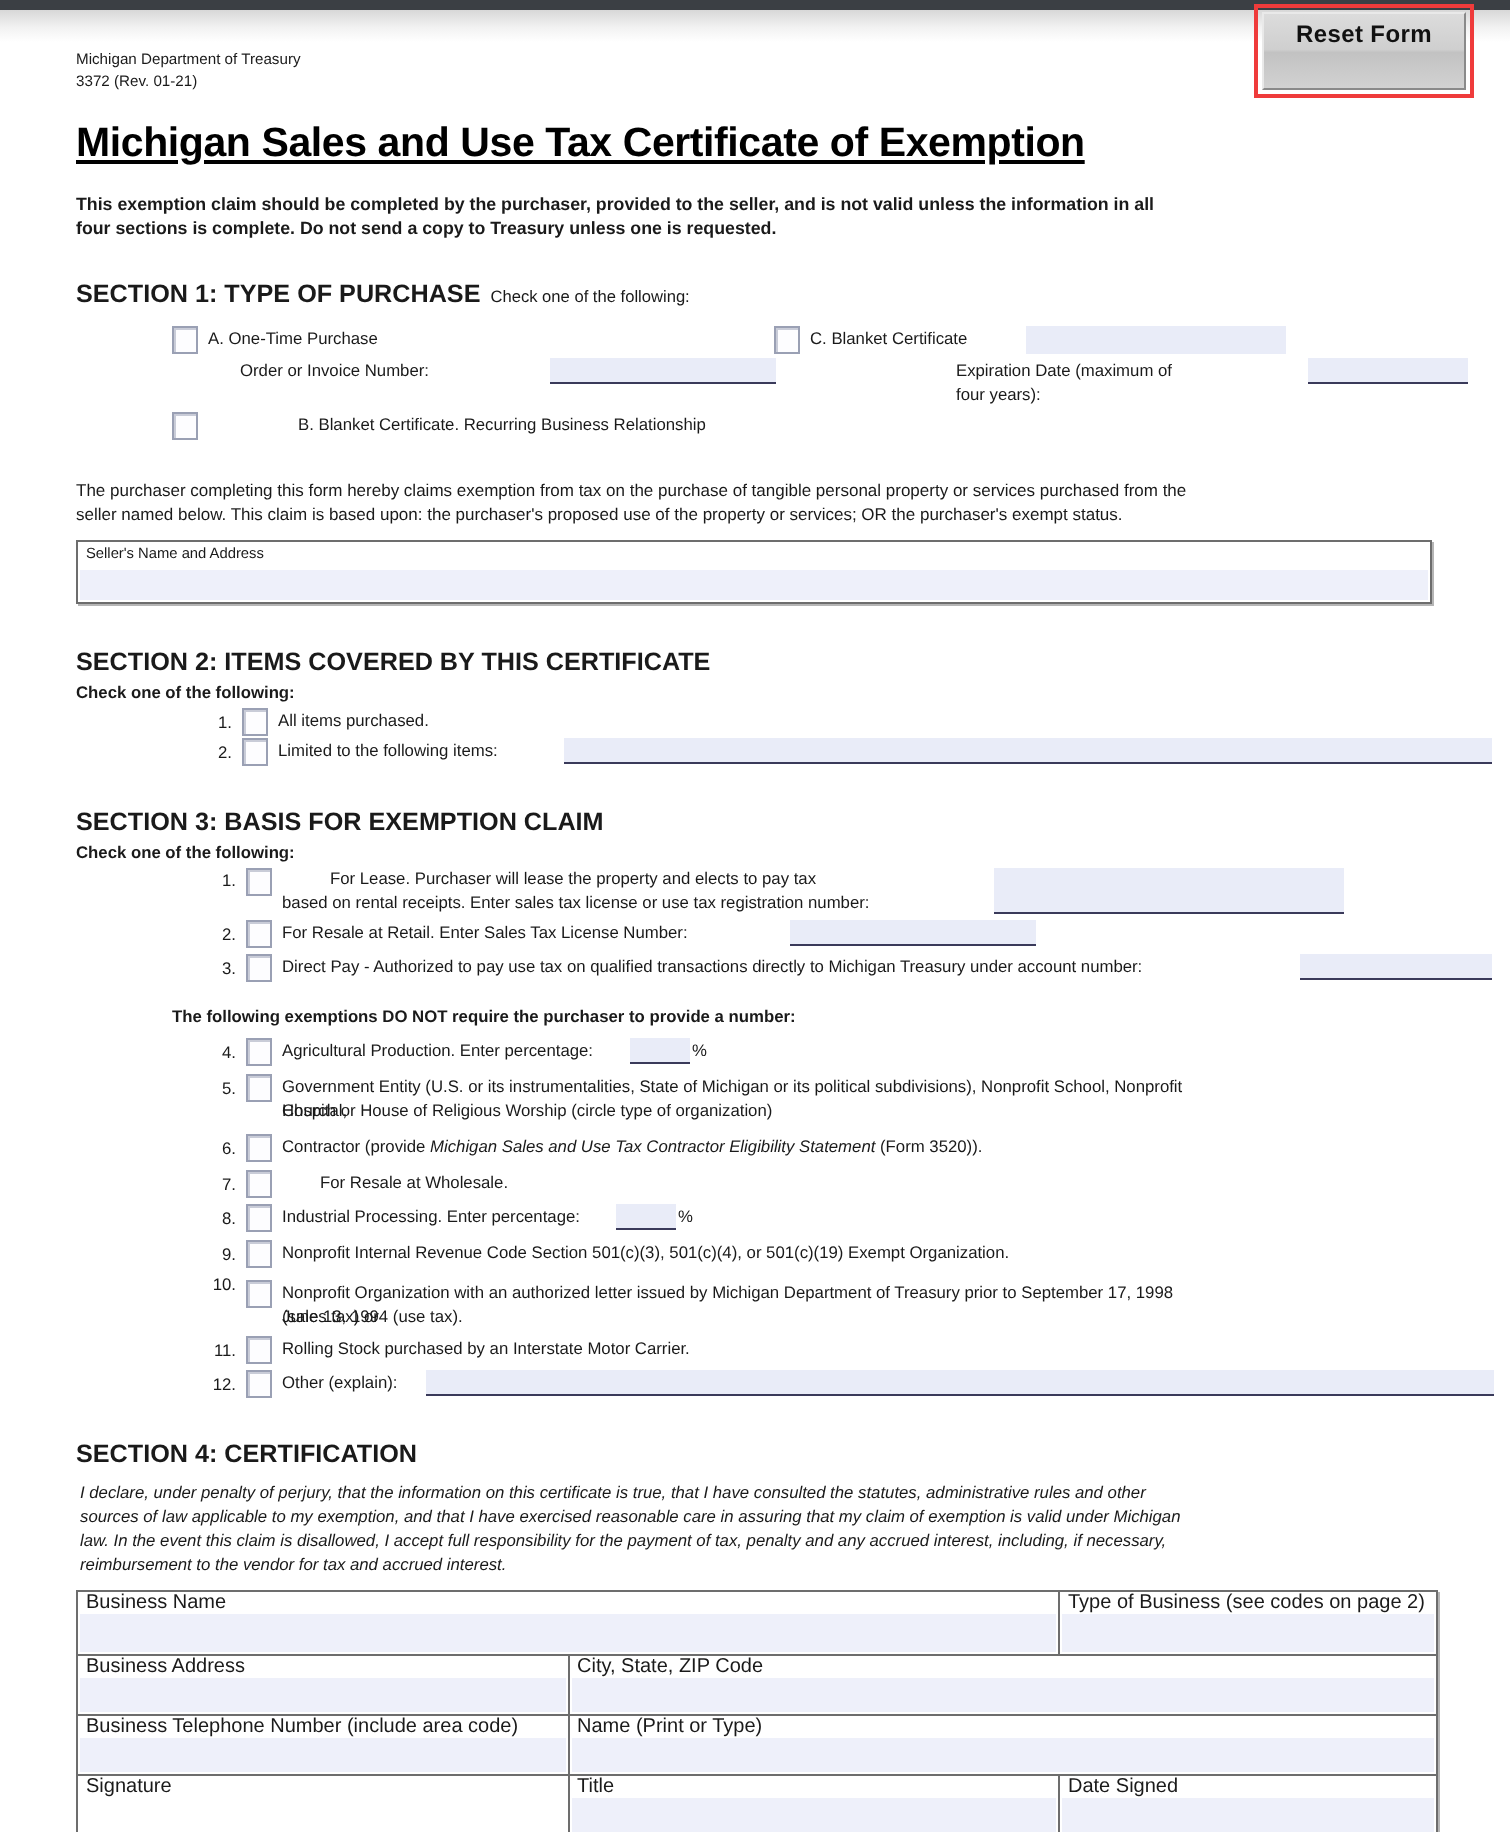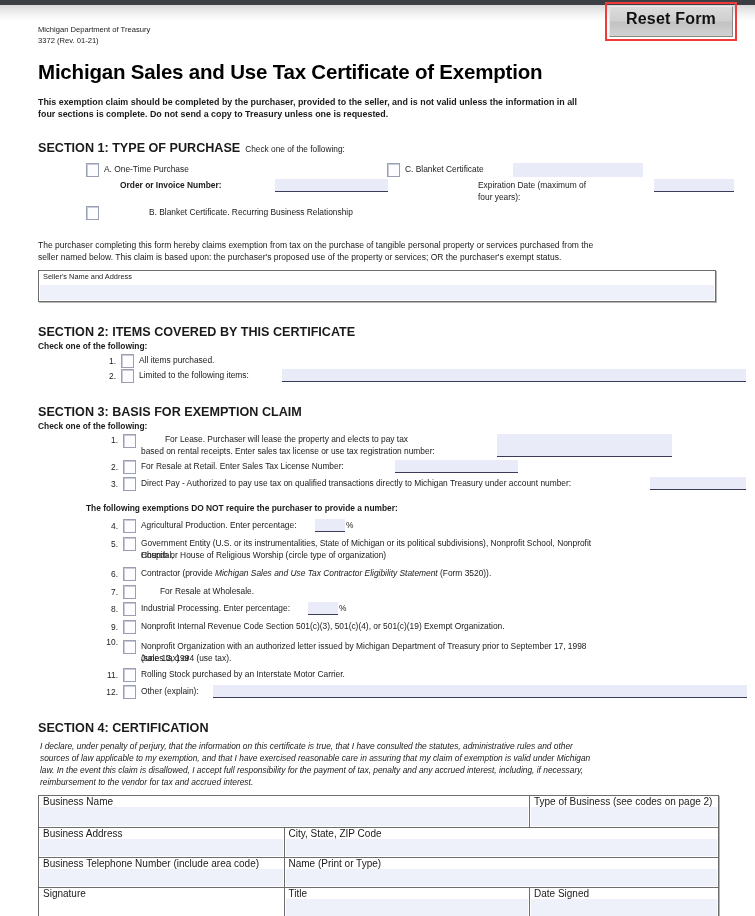--- a/index.html
+++ b/index.html
@@ -26,23 +26,23 @@
     background:transparent;
     z-index:5;
   }
   .reset-btn{
     display:block;
     background:linear-gradient(to bottom,#dcdcdc 0%,#cfcfcf 48%,#c2c2c2 52%,#d2d2d2 100%);
     border:1px solid #8a8a8a;
     border-top-color:#e9e9e9;
     border-left-color:#e9e9e9;
     color:#111;
-    font-size:16px;
+    font-size:12px;
     font-weight:bold;
-    padding:3px 16px 8px 16px;
+    padding:3px 16px 20px 16px;
     letter-spacing:.2px;
     cursor:pointer;
     font-family:"Liberation Sans", sans-serif;
   }
 
   .page{
     position:absolute;
     top:21px;left:0;
     width:626px;
     padding:0 0 0 0;
@@ -50,20 +50,21 @@
   .inner{padding:4px 30px 0 38px;}
 
   .agency{font-size:7.6px;line-height:10.5px;color:#1a1a1a;}
 
   h1.title{
     font-size:20.5px;
     font-weight:bold;
     margin:14px 0 12px 0;
     letter-spacing:-0.2px;
     color:#000;
+    text-decoration:underline;
   }
   .lede{
     font-size:8.9px;
     font-weight:bold;
     line-height:12.2px;
     margin:0 0 18px 0;
     max-width:672px;
   }
 
   .sec-head{
@@ -209,21 +210,21 @@
 
     <div style="margin-top:7px;position:relative;height:16px;">
       <span style="position:absolute;left:48px;top:0;" class="cb"></span>
       <span style="position:absolute;left:66px;top:1px;" class="lbl">A. One-Time Purchase</span>
       <span style="position:absolute;left:349px;top:0;" class="cb"></span>
       <span style="position:absolute;left:367px;top:1px;" class="lbl">C. Blanket Certificate</span>
       <span style="position:absolute;left:475px;top:0;width:130px;height:14px;" class="fld-noline"></span>
     </div>
 
     <div style="position:relative;height:15px;">
-      <span style="position:absolute;left:82px;top:1px;font-weight:bold;" class="lbl">Order or Invoice Number:</span>
+      <span style="position:absolute;left:82px;top:1px;" class="lbl">Order or Invoice Number:</span>
       <span style="position:absolute;left:237px;top:0;width:113px;height:12px;" class="fld"></span>
       <span style="position:absolute;left:404px;top:1px;padding-left:36px;" class="lbl">Expiration Date (maximum of four years):</span>
       <span style="position:absolute;left:616px;top:0;width:80px;height:12px;" class="fld"></span>
     </div>
 
     <div style="position:relative;height:18px;margin-top:12px;">
       <span style="position:absolute;left:48px;top:0;" class="cb"></span>
       <span style="position:absolute;left:66px;top:1px;margin-left:45px;" class="lbl">B. Blanket Certificate. Recurring Business Relationship</span>
     </div>
 

